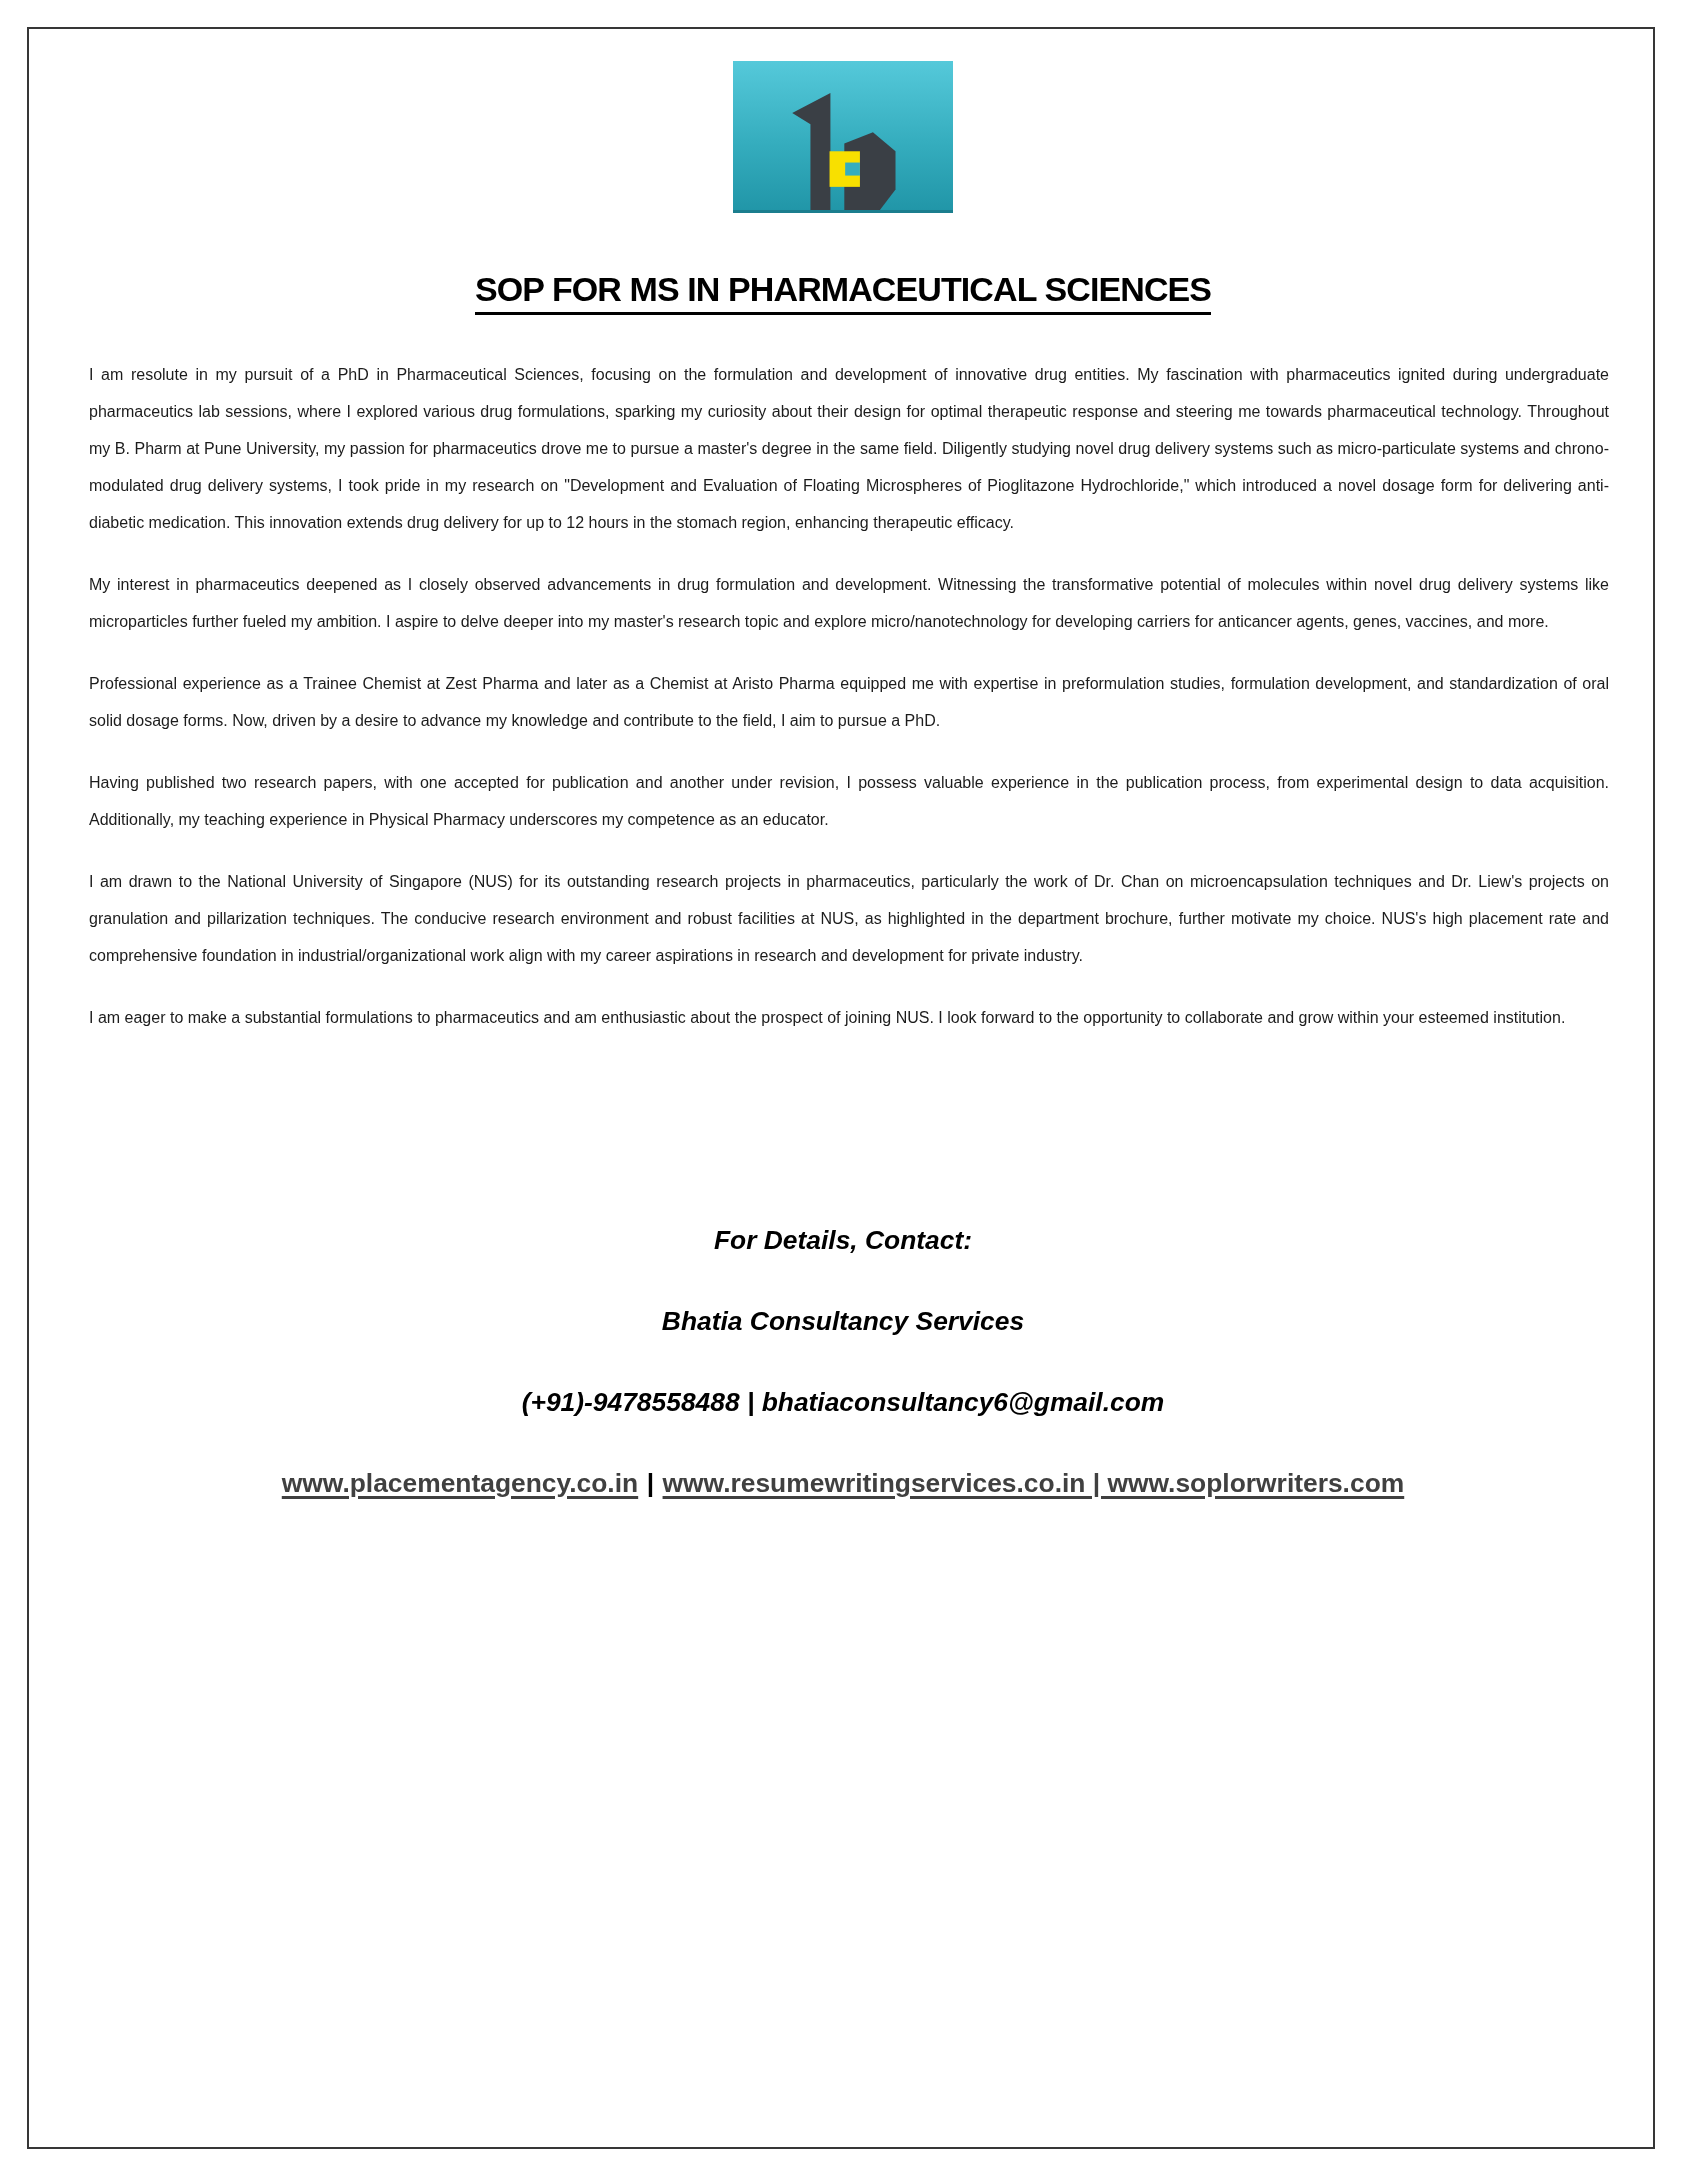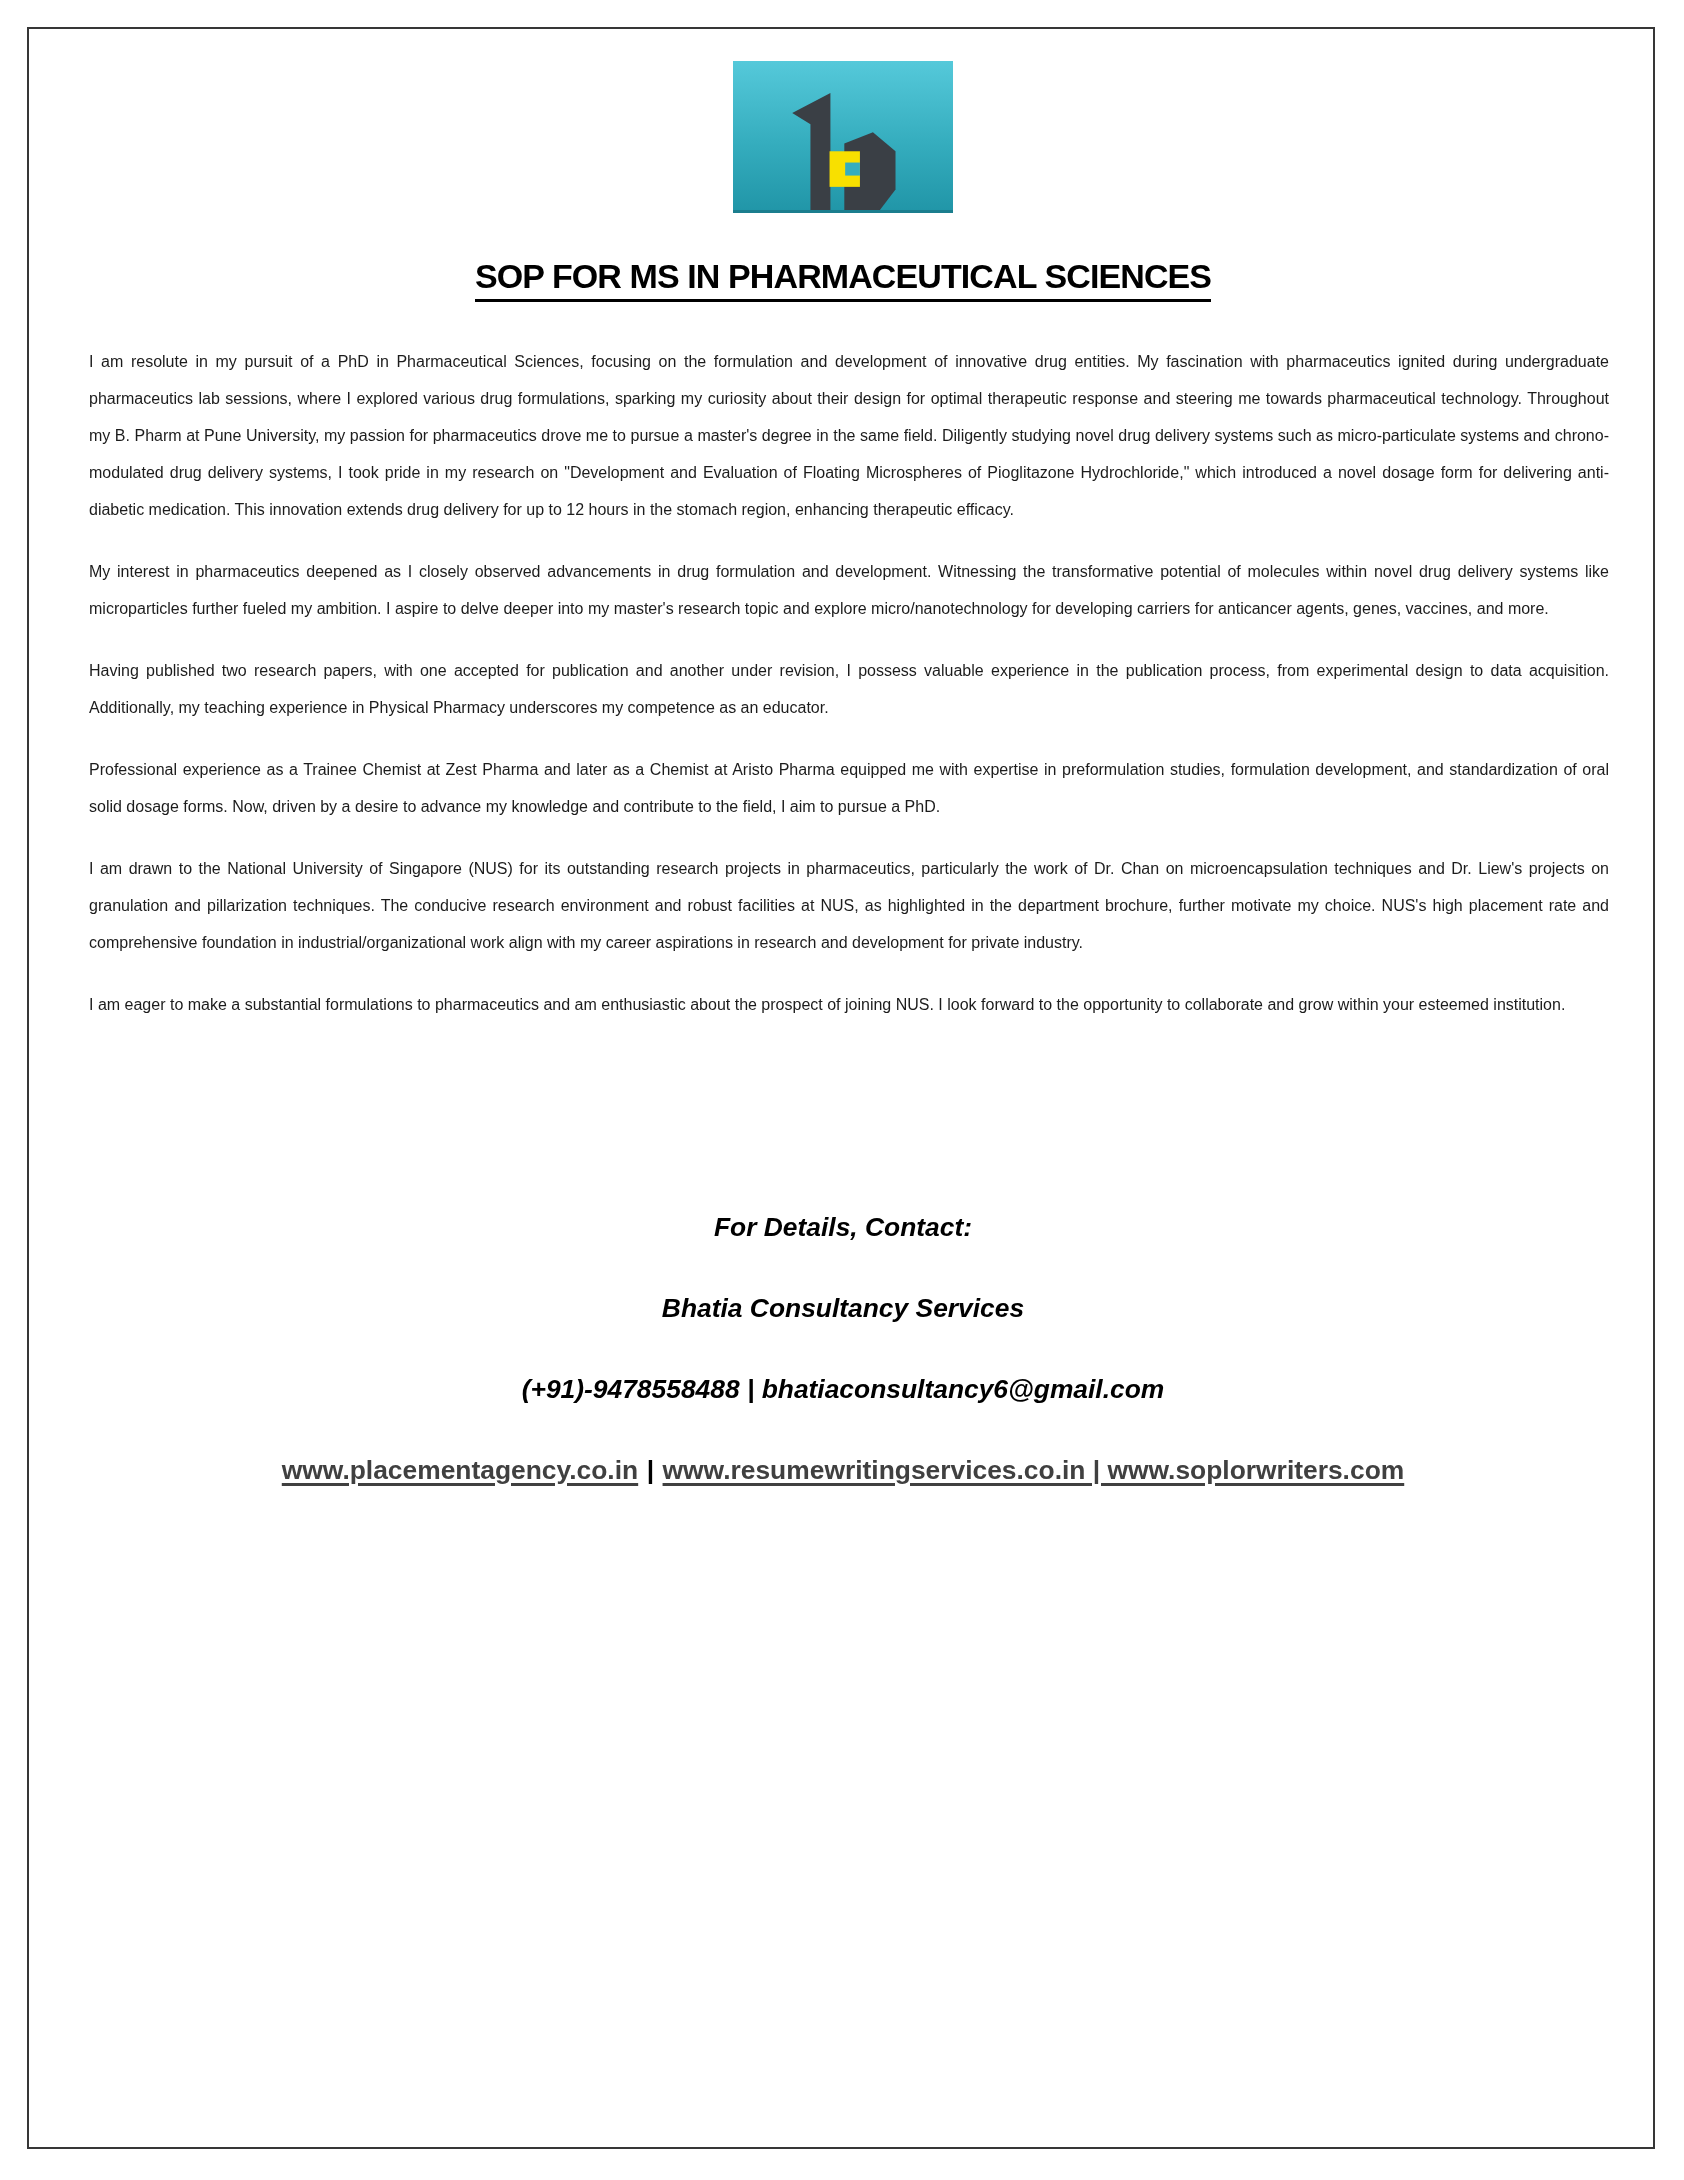--- a/index.html
+++ b/index.html
@@ -53,21 +53,21 @@
     text-align: center;
     font-weight: 700;
     font-size: 12px;
     letter-spacing: 0.9px;
     color: #37474f;
     line-height: 17px;
   }
   .logo-text .accent { color: #f5e003; }
   
   .title-row {
-    margin-top: 44px;
+    margin-top: 57px;
     text-align: center;
   }
   .doc-title {
     display: inline-block;
     font-size: 34px;
     font-weight: 700;
     letter-spacing: -0.9px;
     color: #000000;
     border-bottom: 3.4px solid #000000;
     padding-bottom: 2.6px;
@@ -140,22 +140,22 @@
     </div>
   </div>
 
   <div class="title-row">
     <span class="doc-title">SOP FOR MS IN PHARMACEUTICAL SCIENCES</span>
   </div>
 
   <div class="body-text">
     <p>I am resolute in my pursuit of a PhD in Pharmaceutical Sciences, focusing on the formulation and development of innovative drug entities. My fascination with pharmaceutics ignited during undergraduate pharmaceutics lab sessions, where I explored various drug formulations, sparking my curiosity about their design for optimal therapeutic response and steering me towards pharmaceutical technology. Throughout my B. Pharm at Pune University, my passion for pharmaceutics drove me to pursue a master's degree in the same field. Diligently studying novel drug delivery systems such as micro-particulate systems and chrono-modulated drug delivery systems, I took pride in my research on "Development and Evaluation of Floating Microspheres of Pioglitazone Hydrochloride," which introduced a novel dosage form for delivering anti-diabetic medication. This innovation extends drug delivery for up to 12 hours in the stomach region, enhancing therapeutic efficacy.</p>
     <p>My interest in pharmaceutics deepened as I closely observed advancements in drug formulation and development. Witnessing the transformative potential of molecules within novel drug delivery systems like microparticles further fueled my ambition. I aspire to delve deeper into my master's research topic and explore micro/nanotechnology for developing carriers for anticancer agents, genes, vaccines, and more.</p>
+    <p>Professional experience as a Trainee Chemist at Zest Pharma and later as a Chemist at Aristo Pharma equipped me with expertise in preformulation studies, formulation development, and standardization of oral solid dosage forms. Now, driven by a desire to advance my knowledge and contribute to the field, I aim to pursue a PhD.</p>
     <p>Having published two research papers, with one accepted for publication and another under revision, I possess valuable experience in the publication process, from experimental design to data acquisition. Additionally, my teaching experience in Physical Pharmacy underscores my competence as an educator.</p>
-    <p>Professional experience as a Trainee Chemist at Zest Pharma and later as a Chemist at Aristo Pharma equipped me with expertise in preformulation studies, formulation development, and standardization of oral solid dosage forms. Now, driven by a desire to advance my knowledge and contribute to the field, I aim to pursue a PhD.</p>
     <p>I am drawn to the National University of Singapore (NUS) for its outstanding research projects in pharmaceutics, particularly the work of Dr. Chan on microencapsulation techniques and Dr. Liew's projects on granulation and pillarization techniques. The conducive research environment and robust facilities at NUS, as highlighted in the department brochure, further motivate my choice. NUS's high placement rate and comprehensive foundation in industrial/organizational work align with my career aspirations in research and development for private industry.</p>
     <p>I am eager to make a substantial formulations to pharmaceutics and am enthusiastic about the prospect of joining NUS. I look forward to the opportunity to collaborate and grow within your esteemed institution.</p>
   </div>
 
   <div class="contact">
     <div class="contact-line">For Details, Contact:</div>
     <div class="contact-line">Bhatia Consultancy Services</div>
     <div class="contact-line">(+91)-9478558488 | bhatiaconsultancy6@gmail.com</div>
     <div class="links-line">
       <a class="weblink">www.placementagency.co.in</a><span class="link-sep">|</span><a class="weblink">www.resumewritingservices.co.in | www.soplorwriters.com</a>

